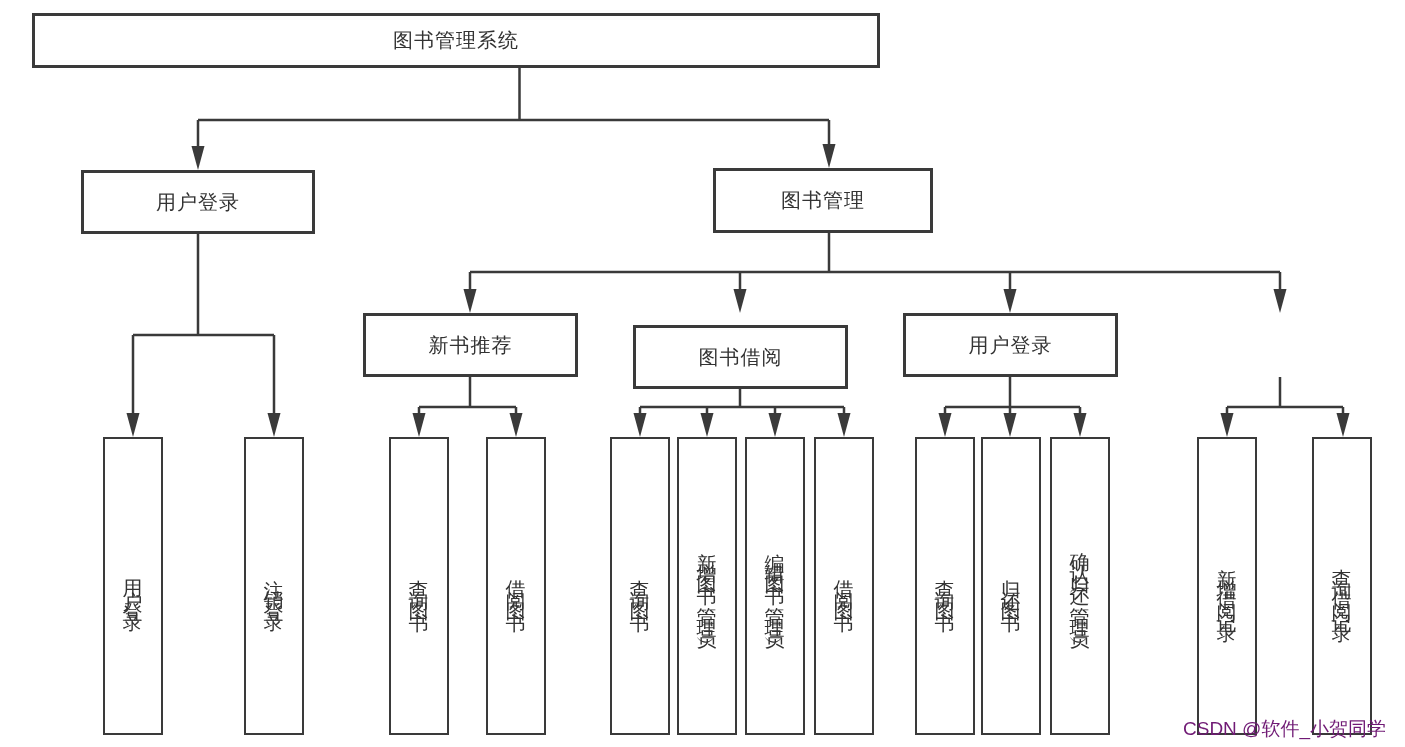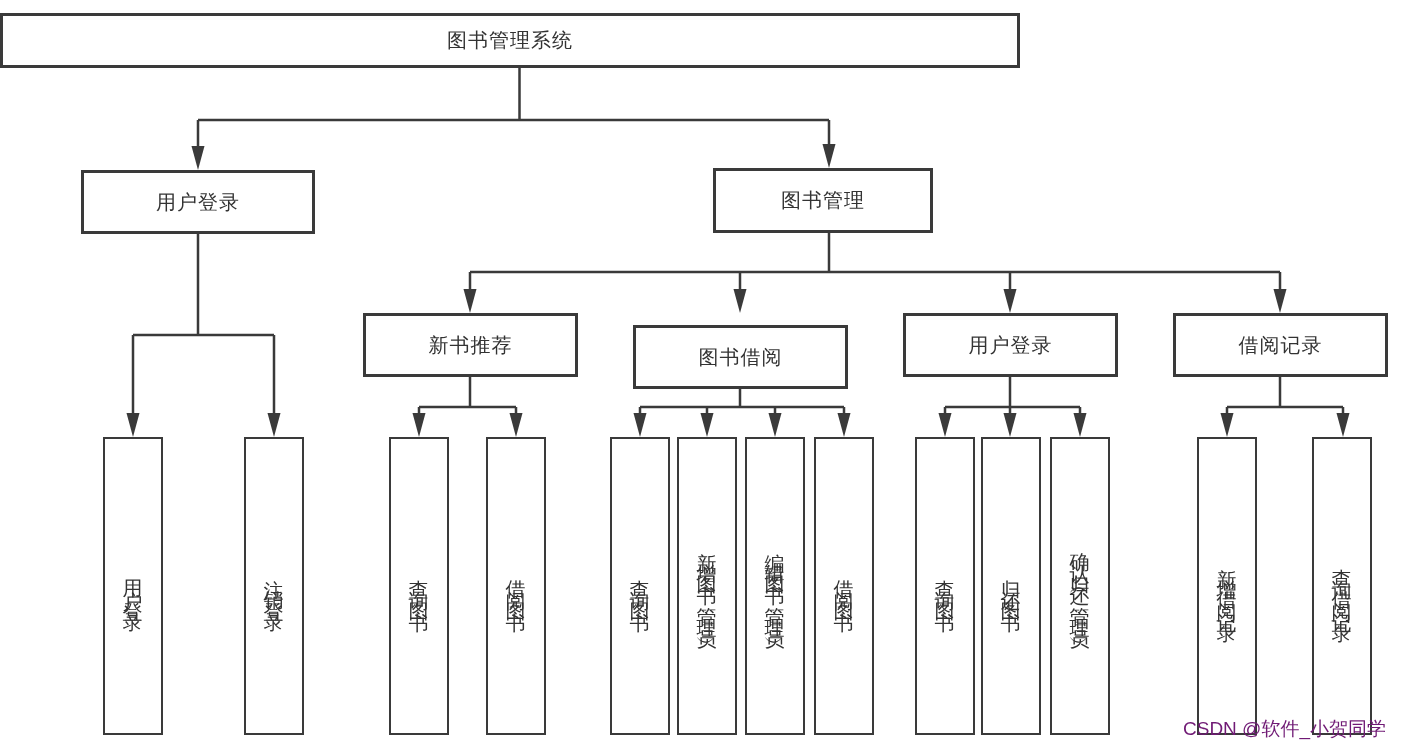--- a/index.html
+++ b/index.html
@@ -81,29 +81,28 @@
       <polygon points="768.5,413 781.5,413 775,437"></polygon>
       <polygon points="837.5,413 850.5,413 844,437"></polygon>
       <polygon points="938.5,413 951.5,413 945,437"></polygon>
       <polygon points="1003.5,413 1016.5,413 1010,437"></polygon>
       <polygon points="1073.5,413 1086.5,413 1080,437"></polygon>
       <polygon points="1220.5,413 1233.5,413 1227,437"></polygon>
       <polygon points="1336.5,413 1349.5,413 1343,437"></polygon>
     </g>
   </svg>
 
-  <div class="hbox" style="left:0;top:13px;width:1020px;height:55px;">图书管理系统</div>
+  <div class="hbox" style="left:32px;top:13px;width:848px;height:55px;">图书管理系统</div>
 
   <div class="hbox" style="left:81px;top:170px;width:234px;height:64px;">用户登录</div>
   <div class="hbox" style="left:713px;top:168px;width:220px;height:65px;">图书管理</div>
 
   <div class="hbox" style="left:363px;top:313px;width:215px;height:64px;">新书推荐</div>
   <div class="hbox" style="left:633px;top:325px;width:215px;height:64px;">图书借阅</div>
   <div class="hbox" style="left:903px;top:313px;width:215px;height:64px;">用户登录</div>
-  <div class="hbox" style="left:1173px;top:313px;width:215px;height:64px;">借阅记录</div>
 
   <div class="vbox" style="left:103px;">用户登录</div>
   <div class="vbox" style="left:244px;">注销登录</div>
 
   <div class="vbox" style="left:389px;">查询图书</div>
   <div class="vbox" style="left:486px;">借阅图书</div>
 
   <div class="vbox" style="left:610px;">查询图书</div>
   <div class="vbox" style="left:677px;">新增图书（管理员）</div>
   <div class="vbox" style="left:745px;">编辑图书（管理员）</div>

